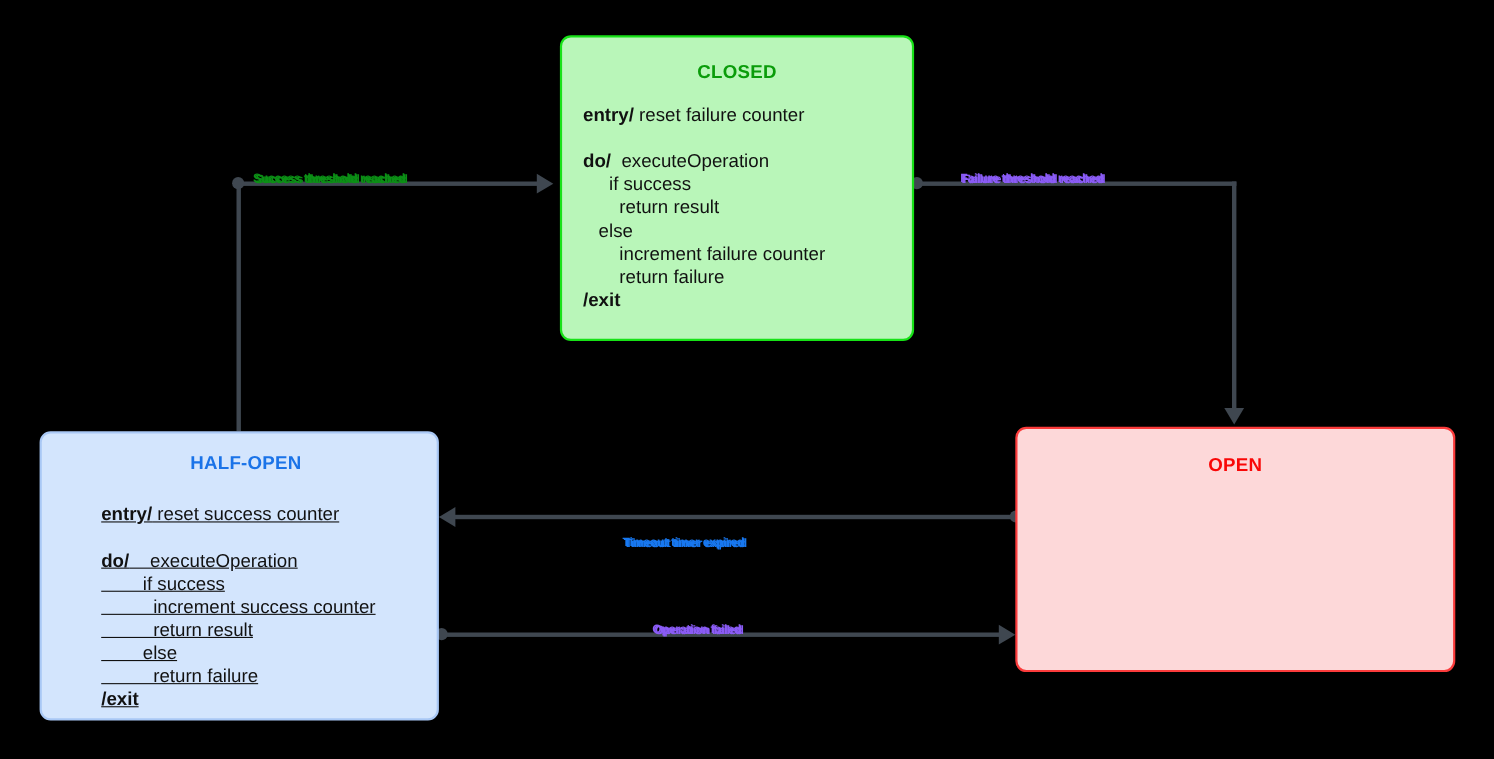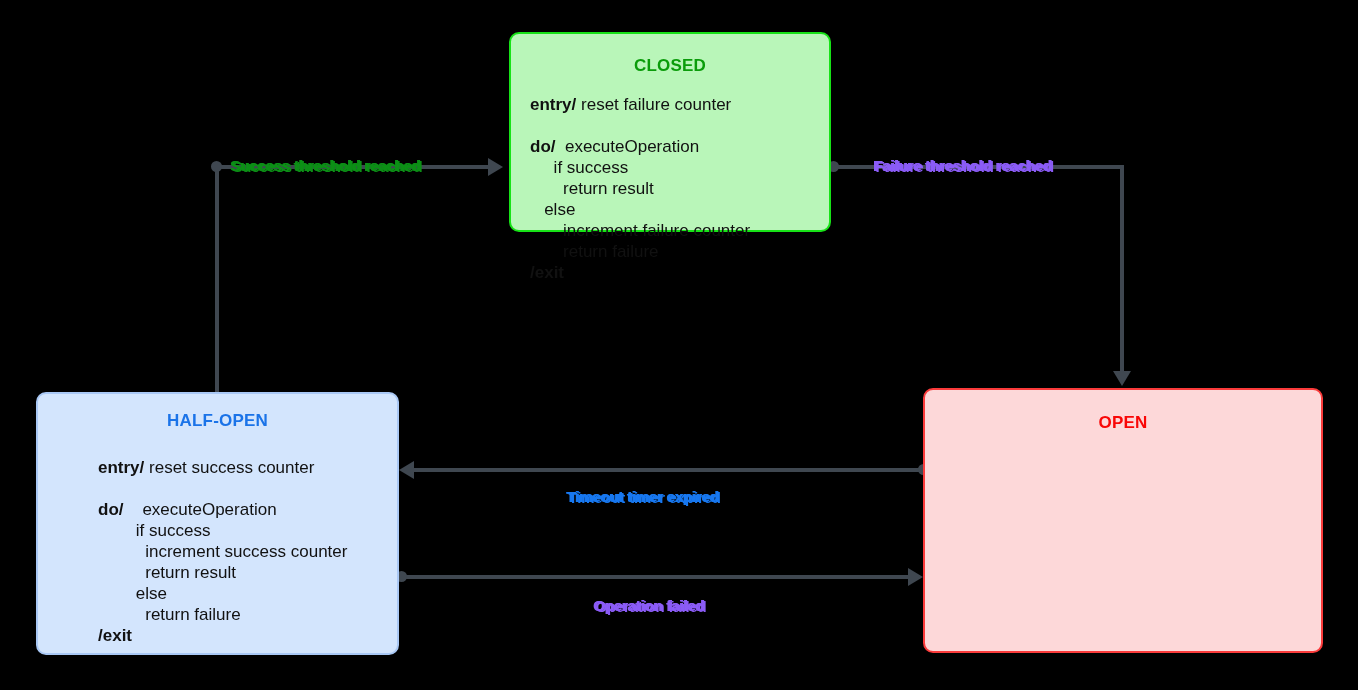--- a/index.html
+++ b/index.html
@@ -32,37 +32,38 @@
   }
   .state-body {
     font-size: 17px;
     color: #111111;
     line-height: 21px;
     white-space: pre;
   }
   .state-body b { font-weight: bold; }
 
   #box-closed {
-    left: 509px; top: 32px; width: 322px; height: 200px;
+    left: 509px; top: 32px; width: 322px; height: 278px;
     background: #b9f6b9;
     border-color: #17e217;
   }
   #box-closed .state-title { color: #0a9c0a; margin-top: 22px; }
   #box-closed .state-body { margin: 18px 0 0 19px; }
 
   #box-halfopen {
     left: 36px; top: 392px; width: 363px; height: 263px;
     background: #d3e5fd;
     border-color: #a9c8f5;
+    padding-left: 12px;
   }
   #box-halfopen .state-title { color: #1a73e8; margin-top: 17px; }
-  #box-halfopen .state-body { margin: 26px 0 0 60px; }
+  #box-halfopen .state-body { margin: 26px 0 0 42px; text-decoration: underline; }
 
   #box-open {
-    left: 923px; top: 388px; width: 400px; height: 265px;
+    left: 923px; top: 388px; width: 400px; height: 223px;
     background: #fdd8d9;
     border-color: #fb3b3b;
   }
   #box-open .state-title { color: #f90707; margin-top: 23px; }
   #box-open .state-body { margin: 20px 0 0 62px; line-height: 43px; }
 
   
   .conn {
     position: absolute;
     background: #3f4750;
@@ -93,21 +94,21 @@
     position: absolute;
     width: 11px; height: 11px;
     border-radius: 50%;
     background: #3f4750;
   }
 
   
   .edge-label {
     position: absolute;
     font-weight: bold;
-    font-size: 15px;
+    font-size: 11px;
     white-space: nowrap;
     letter-spacing: -0.2px;
     
     text-shadow: 1.5px 0.5px 0 currentColor, -1px -0.5px 0 currentColor;
   }
   .label-green { color: #0c8f16; }
   .label-red   { color: #8b5cf6; }
   .label-blue  { color: #1878f0; }
 </style>
 </head>
@@ -132,21 +133,21 @@
   <div class="conn conn-h" style="left:399px; top:575px; width:516px;"></div>
   <div class="arrow-head arrow-right" style="left:908px; top:568px;"></div>
   <div class="source-dot" style="left:396px; top:571px;"></div>
 
   <div class="edge-label label-green" style="left:231px; top:157px;">Success threshold reached</div>
 
   <div class="edge-label label-red" style="left:874px; top:157px;">Failure threshold reached</div>
 
   <div class="edge-label label-blue" style="left:567px; top:488px;">Timeout timer expired</div>
 
-  <div class="edge-label label-red" style="left:594px; top:597px;">Operation failed</div>
+  <div class="edge-label label-red" style="left:594px; top:567px;">Operation failed</div>
 
   <div id="box-closed" class="state-box">
     <div class="state-title">CLOSED</div>
     <div class="state-body"><b>entry/</b><span> reset failure counter</span>
 
 <b>do/</b><span>  executeOperation
      if success
        return result
    else
        increment failure counter

